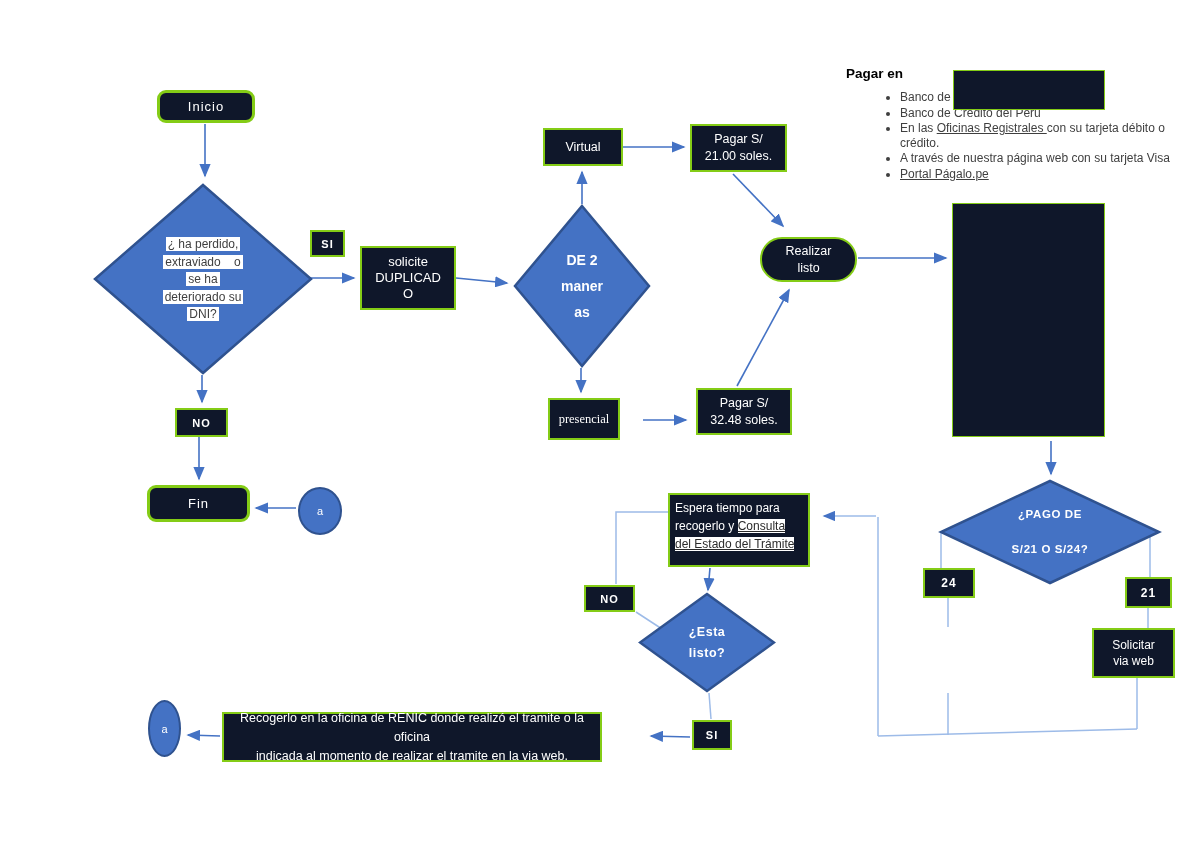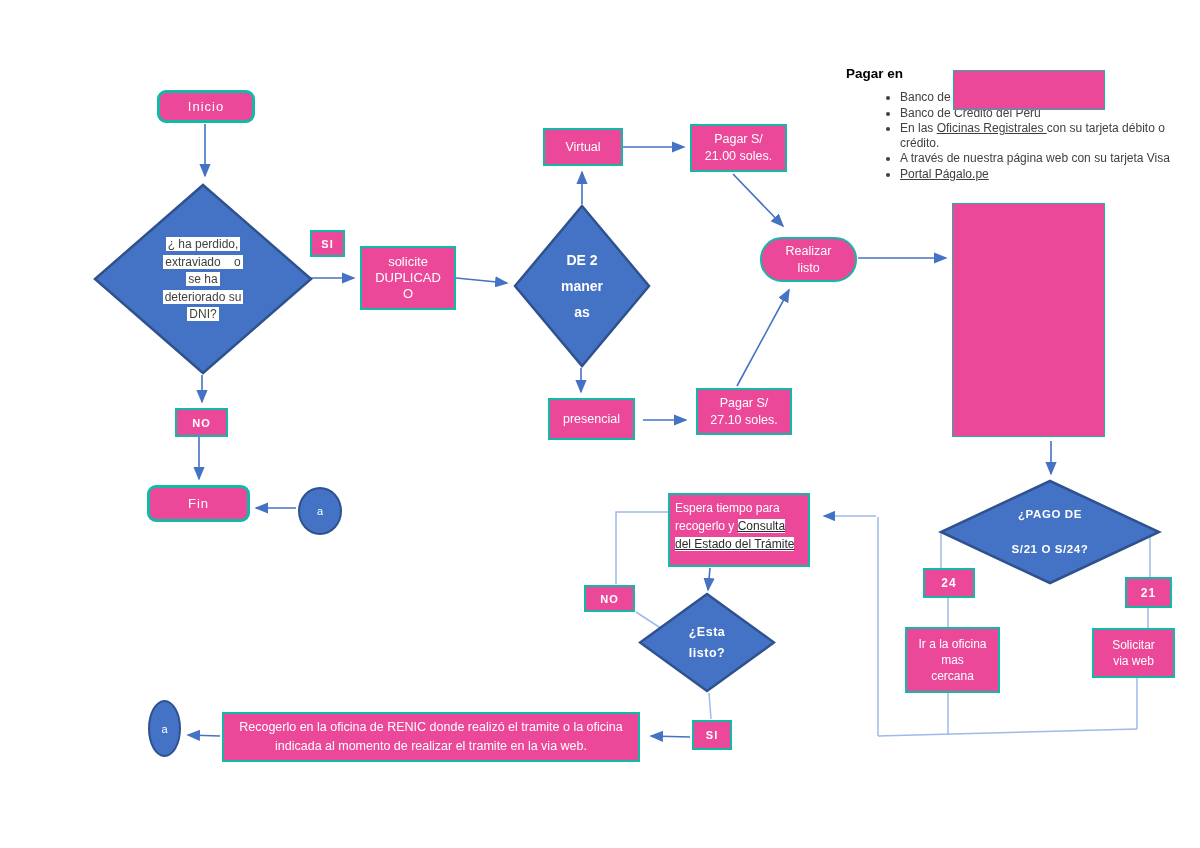--- a/index.html
+++ b/index.html
@@ -1,20 +1,20 @@
 <!DOCTYPE html>
 <html><head>
 <meta charset="utf-8">
 <style>
   html,body{margin:0;padding:0;background:#ffffff;}
   #canvas{position:relative;width:1200px;height:848px;background:#ffffff;overflow:hidden;
           font-family:"Liberation Sans", sans-serif;}
   .abs{position:absolute;}
   
-  .pbox{position:absolute;background:#ec4899;border:2px solid #14b8a6;box-sizing:border-box;
+  .pbox{position:absolute;background:#0f172a;border:2px solid #84cc16;box-sizing:border-box;
         color:#ffffff;display:flex;flex-direction:column;align-items:center;justify-content:center;
         text-align:center;}
   .pbox.thin{border-width:1px;}
   .rounded{border-radius:9px;border-width:3px;}
   .small-label{font-size:11px;font-weight:bold;letter-spacing:1px;}
   .ellipse{position:absolute;background:#4472C4;border:2px solid #2F528F;border-radius:50%;
            box-sizing:border-box;color:#fff;display:flex;align-items:center;justify-content:center;
            font-size:11px;}
   
   .diamond{position:absolute;}
@@ -121,27 +121,27 @@
 
   <div class="pbox" style="left:543px;top:128px;width:80px;height:38px;font-size:12.5px;">
     <span>Virtual</span>
   </div>
 
   <div class="pbox" style="left:690px;top:124px;width:97px;height:48px;font-size:12.5px;line-height:17px;">
     <div>Pagar S/</div>
     <div>21.00 soles.</div>
   </div>
 
-  <div class="pbox" style="left:548px;top:398px;width:87px;height:42px;font-size:12.5px;">
+  <div class="pbox" style="left:548px;top:398px;width:72px;height:42px;font-size:12.5px;font-family:Liberation Serif, serif;">
     <span>presencial</span>
   </div>
 
   <div class="pbox" style="left:696px;top:388px;width:96px;height:47px;font-size:12.5px;line-height:17px;">
     <div>Pagar S/</div>
-    <div>27.10 soles.</div>
+    <div>32.48 soles.</div>
   </div>
 
   <div class="pbox" style="left:760px;top:237px;width:97px;height:45px;font-size:12.5px;line-height:17px;border-radius:22px;">
     <div>Realizar</div>
     <div>listo</div>
   </div>
 
   <div class="abs" style="left:846px;top:66px;width:352px;">
     <div id="pagaren-title">Pagar en</div>
     <ul id="pagaren-list">
@@ -168,25 +168,20 @@
   </div>
 
   <div class="pbox small-label" style="left:923px;top:568px;width:52px;height:30px;font-size:12px;">
     <span>24</span>
   </div>
 
   <div class="pbox small-label" style="left:1125px;top:577px;width:47px;height:31px;font-size:12px;">
     <span>21</span>
   </div>
 
-  <div class="pbox" style="left:905px;top:627px;width:95px;height:66px;font-size:12px;line-height:16px;">
-    <div>Ir a la oficina</div>
-    <div>mas</div>
-    <div>cercana</div>
-  </div>
 
   <div class="pbox" style="left:1092px;top:628px;width:83px;height:50px;font-size:12px;line-height:16px;">
     <div>Solicitar</div>
     <div>via web</div>
   </div>
 
   <div class="pbox" style="left:668px;top:493px;width:142px;height:74px;align-items:flex-start;justify-content:flex-start;padding:4px 5px;font-size:12px;line-height:18px;text-align:left;display:block;">
     <span>Espera tiempo para recogerlo y </span><span class="link-hl">Consulta del Estado del Trámite</span>
   </div>
 
@@ -201,21 +196,21 @@
     <div class="dtext" style="font-size:12.5px;font-weight:bold;letter-spacing:0.5px;line-height:21px;">
       <div>¿Esta</div>
       <div>listo?</div>
     </div>
   </div>
 
   <div class="pbox small-label" style="left:692px;top:720px;width:40px;height:30px;">
     <span>SI</span>
   </div>
 
-  <div class="pbox" style="left:222px;top:712px;width:418px;height:50px;font-size:12.5px;line-height:19px;">
+  <div class="pbox" style="left:222px;top:712px;width:380px;height:50px;font-size:12.5px;line-height:19px;">
     <div>Recogerlo en la oficina de RENIC donde realizó el tramite o la oficina</div>
     <div>indicada al momento de realizar el tramite en la via web.</div>
   </div>
 
   <div class="ellipse" style="left:148px;top:700px;width:33px;height:57px;">
     <span>a</span>
   </div>
 
   <div class="pbox small-label" style="left:175px;top:408px;width:53px;height:29px;">
     <span>NO</span>

